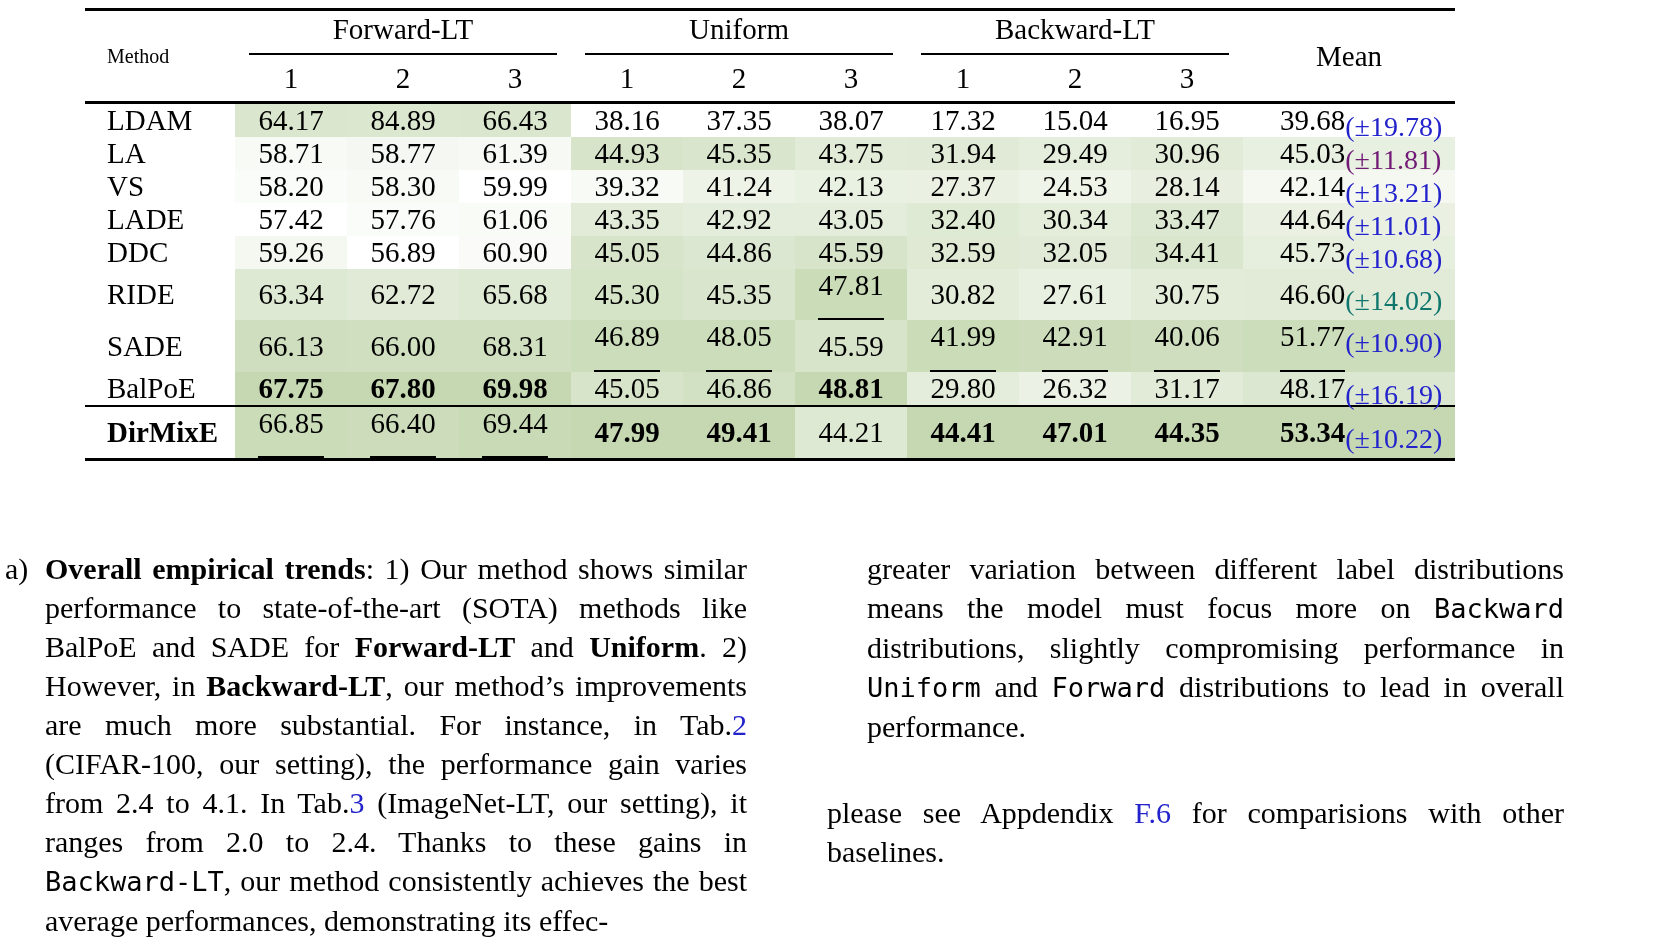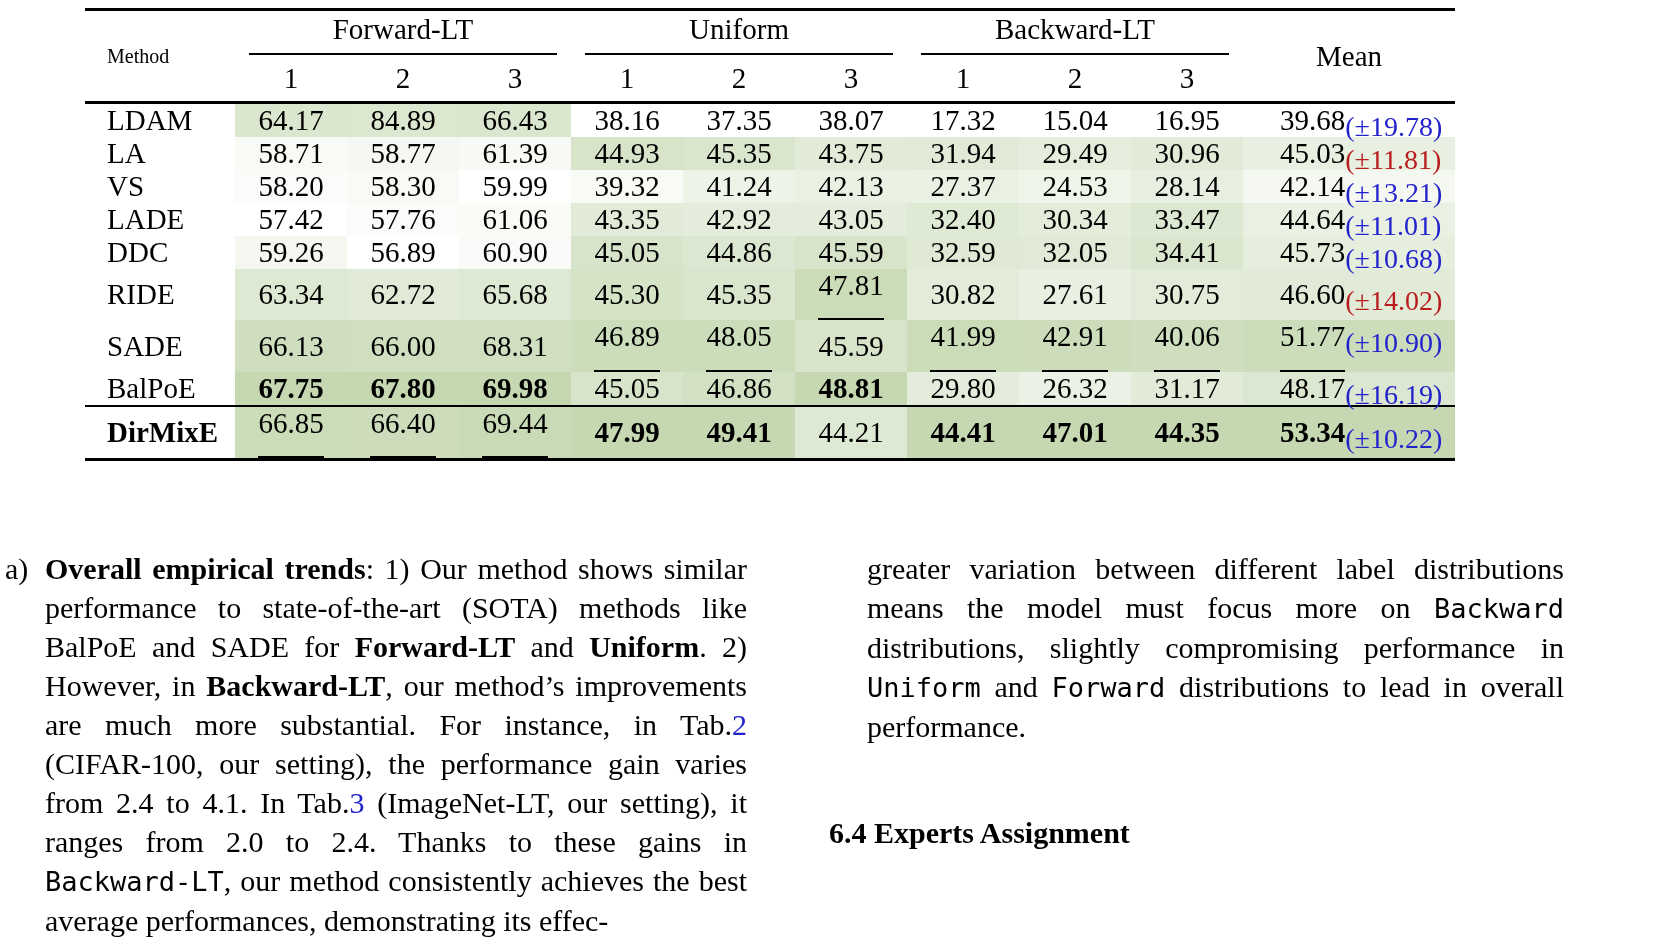--- a/index.html
+++ b/index.html
@@ -121,21 +121,21 @@
             <td class="method">LA</td>
             <td style="background: rgba(140, 178, 102, 0.063);"><span>58.71</span></td>
             <td style="background: rgba(140, 178, 102, 0.086);"><span>58.77</span></td>
             <td style="background: rgba(140, 178, 102, 0.07);"><span>61.39</span></td>
             <td style="background: rgba(140, 178, 102, 0.345);"><span>44.93</span></td>
             <td style="background: rgba(140, 178, 102, 0.333);"><span>45.35</span></td>
             <td style="background: rgba(140, 178, 102, 0.263);"><span>43.75</span></td>
             <td style="background: rgba(140, 178, 102, 0.27);"><span>31.94</span></td>
             <td style="background: rgba(140, 178, 102, 0.227);"><span>29.49</span></td>
             <td style="background: rgba(140, 178, 102, 0.255);"><span>30.96</span></td>
-            <td class="meancell" style="background: rgba(140, 178, 102, 0.196);"><span>45.03</span><span class="pm" style="color: #b91c1c;">(±11.81)</span></td>
+            <td class="meancell" style="background: rgba(140, 178, 102, 0.196);"><span>45.03</span><span class="pm" style="color: #701a75;">(±11.81)</span></td>
           </tr>
           <tr>
             <td class="method">VS</td>
             <td style="background: rgba(140, 178, 102, 0.04);"><span>58.20</span></td>
             <td style="background: rgba(140, 178, 102, 0.067);"><span>58.30</span></td>
             <td><span>59.99</span></td>
             <td style="background: rgba(140, 178, 102, 0.06);"><span>39.32</span></td>
             <td style="background: rgba(140, 178, 102, 0.16);"><span>41.24</span></td>
             <td style="background: rgba(140, 178, 102, 0.19);"><span>42.13</span></td>
             <td style="background: rgba(140, 178, 102, 0.184);"><span>27.37</span></td>
@@ -173,21 +173,21 @@
             <td class="method">RIDE</td>
             <td style="background: rgba(140, 178, 102, 0.286);"><span>63.34</span></td>
             <td style="background: rgba(140, 178, 102, 0.267);"><span>62.72</span></td>
             <td style="background: rgba(140, 178, 102, 0.286);"><span>65.68</span></td>
             <td style="background: rgba(140, 178, 102, 0.365);"><span>45.30</span></td>
             <td style="background: rgba(140, 178, 102, 0.333);"><span>45.35</span></td>
             <td style="background: rgba(140, 178, 102, 0.455);"><span class="ul">47.81</span></td>
             <td style="background: rgba(140, 178, 102, 0.247);"><span>30.82</span></td>
             <td style="background: rgba(140, 178, 102, 0.196);"><span>27.61</span></td>
             <td style="background: rgba(140, 178, 102, 0.25);"><span>30.75</span></td>
-            <td class="meancell" style="background: rgba(140, 178, 102, 0.255);"><span>46.60</span><span class="pm" style="color: #b91c1c;">(±14.02)</span></td>
+            <td class="meancell" style="background: rgba(140, 178, 102, 0.255);"><span>46.60</span><span class="pm" style="color: #0f766e;">(±14.02)</span></td>
           </tr>
           <tr>
             <td class="method">SADE</td>
             <td style="background: rgba(140, 178, 102, 0.424);"><span>66.13</span></td>
             <td style="background: rgba(140, 178, 102, 0.42);"><span>66.00</span></td>
             <td style="background: rgba(140, 178, 102, 0.416);"><span>68.31</span></td>
             <td style="background: rgba(140, 178, 102, 0.443);"><span class="ul">46.89</span></td>
             <td style="background: rgba(140, 178, 102, 0.443);"><span class="ul">48.05</span></td>
             <td style="background: rgba(140, 178, 102, 0.35);"><span>45.59</span></td>
             <td style="background: rgba(140, 178, 102, 0.455);"><span class="ul">41.99</span></td>
@@ -227,17 +227,18 @@
 
   <div class="textcols">
     <div class="leftcol">
       <div class="listitem">
         <span class="itemlabel">a)</span>
         <p class="para"><span class="seg-b">Overall empirical trends</span><span>: 1) Our method shows similar performance to state-of-the-art (SOTA) methods like BalPoE and SADE for </span><span class="seg-b">Forward-LT</span><span> and </span><span class="seg-b">Uniform</span><span>. 2) However, in </span><span class="seg-b">Backward-LT</span><span>, our method’s improvements are much more substantial.  For instance, in Tab.</span><span class="seg-link" style="color: rgb(35, 35, 204);">2</span><span> (CIFAR-100, our setting), the performance gain varies from 2.4 to 4.1. In Tab.</span><span class="seg-link" style="color: rgb(35, 35, 204);">3</span><span> (ImageNet-LT, our setting), it ranges from 2.0 to 2.4. Thanks to these gains in </span><span class="seg-tt">Backward-LT</span><span>, our method consistently achieves the best average performances, demonstrating its effec-</span></p>
       </div>
     </div>
     <div class="rightcol">
       <p class="para contpara"><span>greater variation between different label distributions means the model must focus more on </span><span class="seg-tt">Backward</span><span> distributions, slightly compromising performance in </span><span class="seg-tt">Uniform</span><span> and </span><span class="seg-tt">Forward</span><span> distributions to lead in overall performance.</span></p>
+      <p class="para appendixpara"><span>please see Appdendix </span><span class="seg-link" style="color: rgb(35, 35, 204);">F.6</span><span> for comparisions with other baselines.</span></p>
       <h3 class="section-heading">6.4 Experts Assignment</h3>
     </div>
   </div>
 
 </div>
 
 </body></html>

